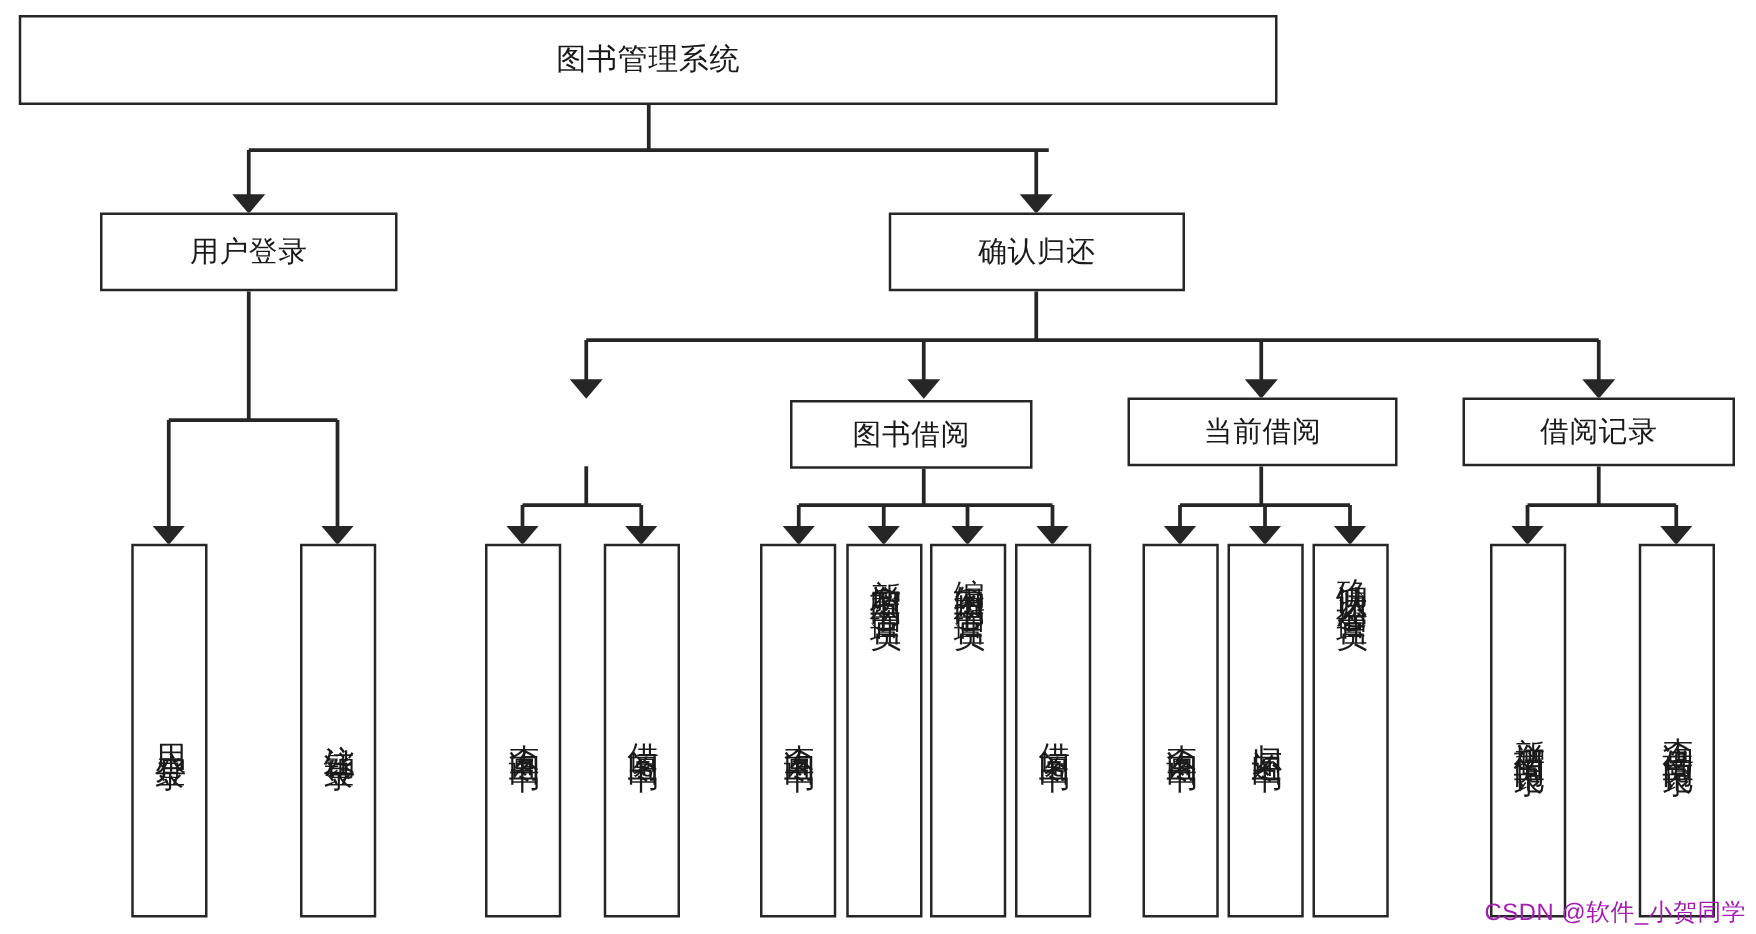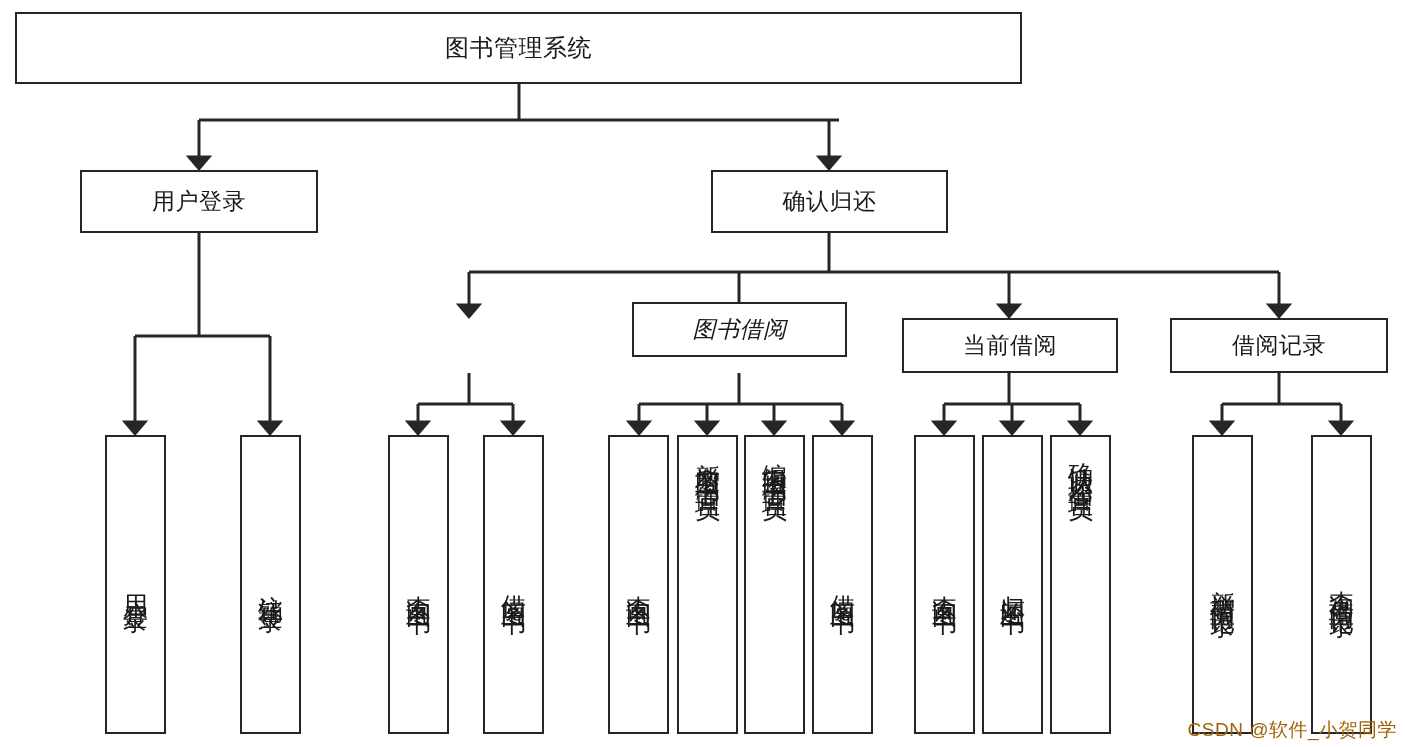--- a/index.html
+++ b/index.html
@@ -66,21 +66,21 @@
   }
   .node-box.vertical.centered {
     align-items: center;
     padding-top: 0;
   }
   .watermark {
     position: absolute;
     right: 8px;
     bottom: 4px;
     font-size: 19px;
-    color: #a16207;
+    color: #a21caf;
     white-space: nowrap;
     letter-spacing: 0.5px;
   }
 </style>
 </head>
 <body>
 
 <div id="diagram-root">
 
   <svg id="tree-svg" viewBox="0 0 1405 747">
@@ -137,21 +137,21 @@
     <span class="node-label">图书管理系统</span>
   </div>
 
   <div class="node-box horizontal" style="left:80px; top:170px; width:238px; height:63px;">
     <span class="node-label">用户登录</span>
   </div>
   <div class="node-box horizontal" style="left:711px; top:170px; width:237px; height:63px;">
     <span class="node-label">确认归还</span>
   </div>
 
-  <div class="node-box horizontal" style="left:632px; top:302px; width:215px; height:55px;font-style:italic;">
+  <div class="node-box horizontal" style="left:632px; top:320px; width:194px; height:55px;">
     <span class="node-label">图书借阅</span>
   </div>
   <div class="node-box horizontal" style="left:902px; top:318px; width:216px; height:55px;">
     <span class="node-label">当前借阅</span>
   </div>
   <div class="node-box horizontal" style="left:1170px; top:318px; width:218px; height:55px;text-align:right;">
     <span class="node-label">借阅记录</span>
   </div>
 
   <div class="node-box vertical centered" style="left:105px; top:435px; width:61px; height:299px;">

